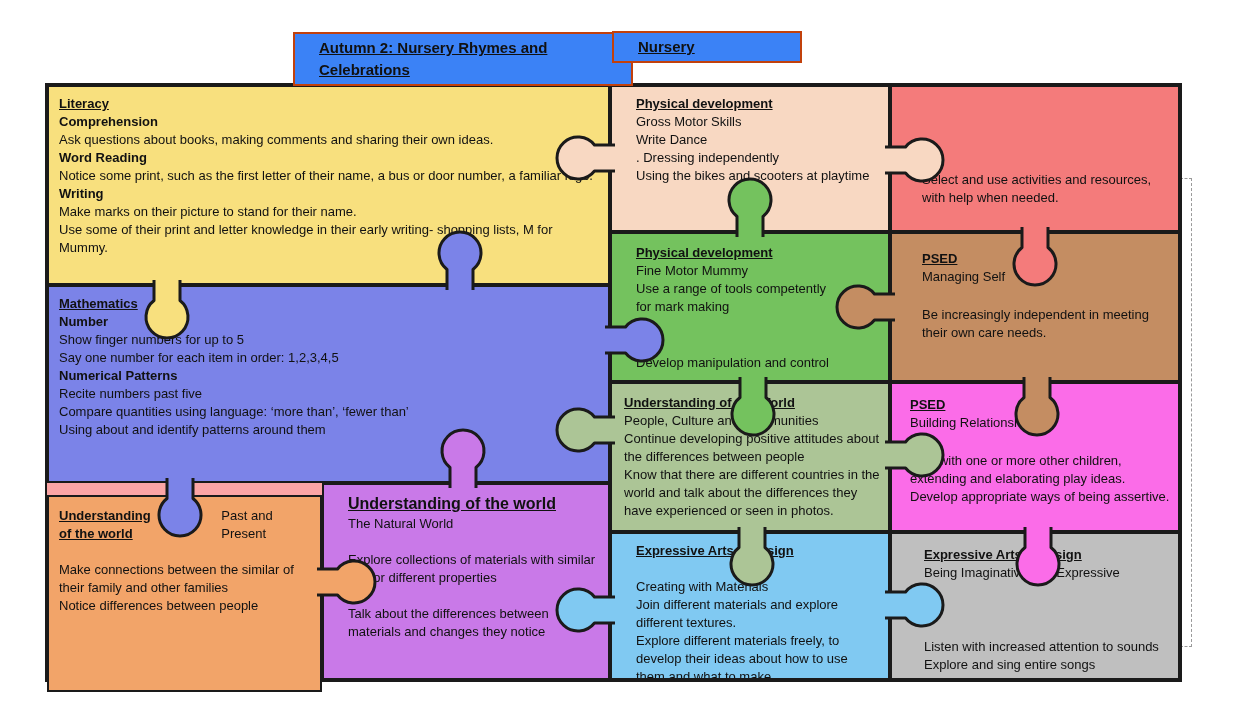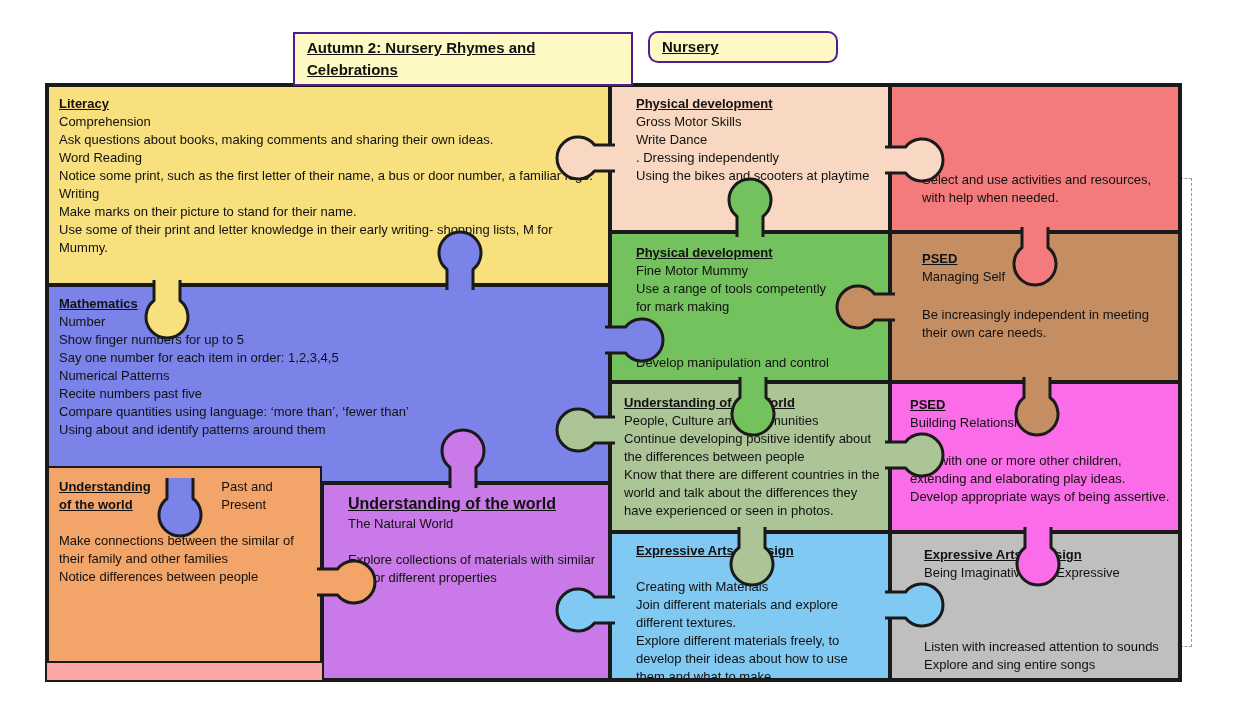--- a/index.html
+++ b/index.html
@@ -10,44 +10,44 @@
   .puzzle{
     position:absolute;left:45px;top:83px;width:1133px;height:595px;
     border:2px solid #1a1a1a;box-sizing:content-box;background:#fca5a5;
   }
   .piece{
     position:absolute;box-sizing:border-box;border:2px solid #1a1a1a;
     font-size:13px;line-height:18px;overflow:hidden;z-index:1;
   }
   .tline{white-space:normal;}
   .s-hu{font-weight:bold;text-decoration:underline;}
-  .s-b{font-weight:normal;margin-top:43px;}
+  .s-b{font-weight:bold;margin-top:43px;}
   .s-p{font-weight:normal;}
   .s-HU{font-weight:bold;text-decoration:underline;font-size:16px;line-height:22px;}
   .hdr-cols{display:flex;align-items:flex-start;}
   .hdr-cols .colL{width:150px;}
   .hdr-cols .colR{margin-left:26px;}
   svg.tabs{position:absolute;left:0;top:0;z-index:5;pointer-events:none;}
   .titlebox{
-    position:absolute;background:#fef9c3;border:2px solid #4c1d95;box-sizing:border-box;
-    font-weight:bold;font-size:15px;line-height:22px;padding:3px 12px;z-index:10;
+    position:absolute;background:#3b82f6;border:2px solid #c2410c;box-sizing:border-box;
+    font-weight:bold;font-size:15px;line-height:22px;padding:3px 24px;z-index:10;
   }
   .titlebox span{text-decoration:underline;}
   .bracket{
     position:absolute;left:1180px;top:178px;width:11px;height:467px;z-index:0;
     border-top:1px dashed #9a9a9a;border-right:1px dashed #9a9a9a;border-bottom:1px dashed #9a9a9a;
   }
 </style>
 </head>
 <body>
 
 <div class="titlebox" style="left:293px;top:32px;width:340px;min-height:52px;">
   <span>Autumn 2: Nursery Rhymes and Celebrations</span>
 </div>
-<div class="titlebox" style="left:648px;top:31px;width:190px;height:32px;border-radius:10px;">
+<div class="titlebox" style="left:612px;top:31px;width:190px;height:32px;">
   <span>Nursery</span>
 </div>
 
 <div class="bracket"></div>
 
 <div class="puzzle">
 
   <div class="piece" style="left: 0px; top: 0px; width: 563px; height: 200px; padding: 8px 12px 0px 10px; background: rgb(248, 224, 126);">
       <div class="tline"><span class="s-hu">Literacy</span></div>
       <div class="tline"><span class="s-b">Comprehension</span></div>
@@ -63,39 +63,40 @@
       <div class="tline"><span class="s-hu">Mathematics</span></div>
       <div class="tline"><span class="s-b">Number</span></div>
       <div class="tline"><span class="s-p">Show finger numbers for up to 5</span></div>
       <div class="tline"><span class="s-p">Say one number for each item in order: 1,2,3,4,5</span></div>
       <div class="tline"><span class="s-b">Numerical Patterns</span></div>
       <div class="tline"><span class="s-p">Recite numbers past five</span></div>
       <div class="tline"><span class="s-p">Compare quantities using language: ‘more than’, ‘fewer than’</span></div>
       <div class="tline"><span class="s-p">Using about and identify patterns around them</span></div>
     </div>
 
-  <div class="piece" style="left: 0px; top: 381px; width: 275px; height: 197px; padding: 10px 8px 0px 10px; background: rgb(242, 164, 105);">
+  <div class="piece" style="left: 0px; top: 410px; width: 275px; height: 197px; padding: 10px 8px 0px 10px; background: rgb(242, 164, 105);">
       <div class="hdr-cols">
         <div class="colL">
           <div class="s-hu">Understanding</div>
           <div class="s-hu">of the world</div>
         </div>
         <div class="colR s-p">Past and Present</div>
       </div>
       <div style="height: 18px;"></div>
       <div class="tline"><span class="s-p">Make connections between the similar of their family and other families</span></div>
       <div class="tline"><span class="s-p">Notice differences between people</span></div>
     </div>
 
   <div class="piece" style="left: 275px; top: 398px; width: 288px; height: 197px; padding: 8px 12px 0px 24px; background: rgb(201, 121, 232);">
       <div class="tline"><span class="s-HU">Understanding of the world</span></div>
       <div class="tline"><span class="s-p">The Natural World</span></div>
       <div style="height: 18px;"></div>
       <div class="tline"><span class="s-p">Explore collections of materials with similar and/or different properties</span></div>
       <div style="height: 18px;"></div>
+      <div class="tline"><span class="s-p">Talk about the differences between materials and changes they notice</span></div>
     </div>
 
   <div class="piece" style="left: 563px; top: 0px; width: 280px; height: 147px; padding: 8px 8px 0px 24px; background: rgb(248, 216, 194);">
       <div class="tline"><span class="s-hu">Physical development</span></div>
       <div class="tline"><span class="s-p">Gross Motor Skills</span></div>
       <div class="tline"><span class="s-p">Write Dance</span></div>
       <div class="tline"><span class="s-p">. Dressing independently</span></div>
       <div class="tline"><span class="s-p">Using the bikes and scooters at playtime</span></div>
     </div>
 
@@ -104,21 +105,21 @@
       <div class="tline"><span class="s-p">Fine Motor Mummy</span></div>
       <div class="tline"><span class="s-p">Use a range of tools competently</span></div>
       <div class="tline"><span class="s-p">for mark making</span></div>
       <div style="height: 38px;"></div>
       <div class="tline"><span class="s-p">Develop manipulation and control</span></div>
     </div>
 
   <div class="piece" style="left: 563px; top: 297px; width: 280px; height: 150px; padding: 10px 6px 0px 12px; background: rgb(172, 197, 150);">
       <div class="tline"><span class="s-hu">Understanding of the World</span></div>
       <div class="tline"><span class="s-p">People, Culture and Communities</span></div>
-      <div class="tline"><span class="s-p">Continue developing positive identify about the differences between people</span></div>
+      <div class="tline"><span class="s-p">Continue developing positive attitudes about the differences between people</span></div>
       <div class="tline"><span class="s-p">Know that there are different countries in the world and talk about the differences they have experienced or seen in photos.</span></div>
     </div>
 
   <div class="piece" style="left: 563px; top: 447px; width: 280px; height: 148px; padding: 8px 8px 0px 24px; background: rgb(128, 201, 242);">
       <div class="tline"><span class="s-hu">Expressive Arts &amp; Design</span></div>
       <div style="height: 18px;"></div>
       <div class="tline"><span class="s-p">Creating with Materials</span></div>
       <div class="tline"><span class="s-p">Join different materials and explore different textures.</span></div>
       <div class="tline"><span class="s-p">Explore different materials freely, to develop their ideas about how to use them and what to make.</span></div>
     </div>

